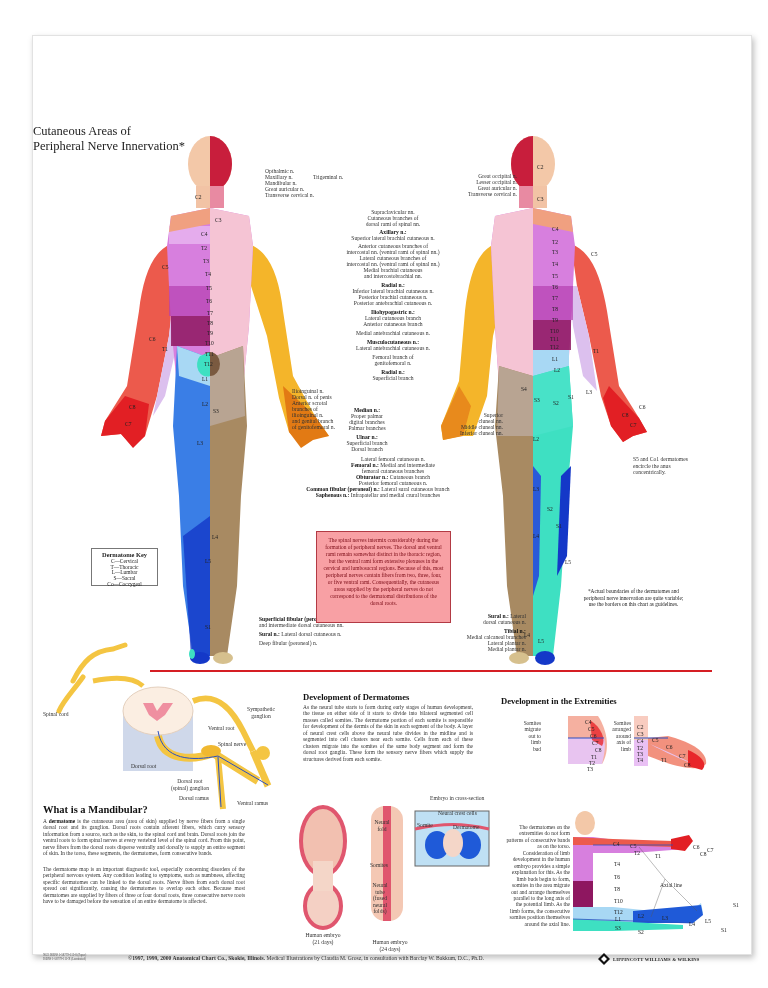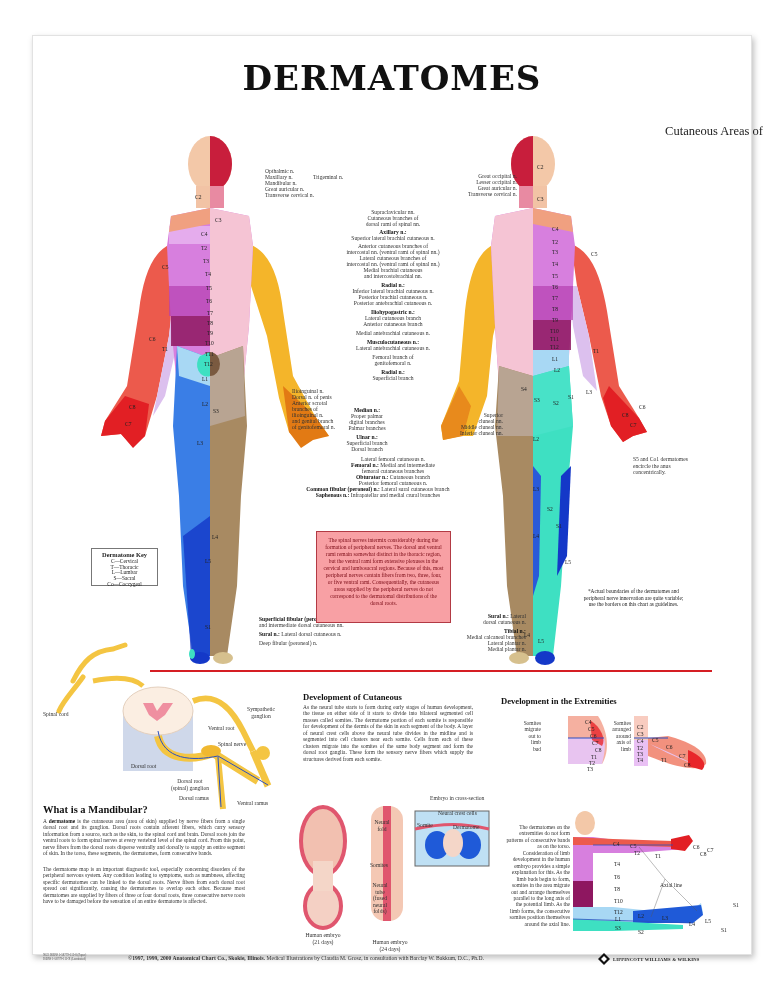--- a/index.html
+++ b/index.html
@@ -8,21 +8,21 @@
   .poster {
     position: absolute; left: 32px; top: 35px; width: 720px; height: 920px;
     background: #fff; box-shadow: 2px 3px 6px rgba(0,0,0,0.25); border: 1px solid #e2e2e2;
   }
   .abs { position: absolute; }
   .title {
     position: absolute; left: 0; width: 100%; top: 22px; text-align: center;
     font-family: "DejaVu Serif", serif; font-weight: 900; font-size: 34px; letter-spacing: 1px; color: #111;
   }
   .subtitle {
-    position: absolute; left: 12px; width: 100%; top: 88px; text-align: right;
+    position: absolute; left: 0; width: 100%; top: 88px; text-align: left;
     font-size: 12.5px; line-height: 15px; color: #222;
   }
   .lbl { position: absolute; font-size: 5.6px; line-height: 6.6px; color: #333; white-space: nowrap; }
   .lbl.c { text-align: center; transform: translateX(-50%); }
   .lbl.r { text-align: right; transform: translateX(-100%); }
   .lbl b { font-weight: 700; color: #111; }
   .seg { position: absolute; font-size: 5.5px; color: #222; font-family: "Liberation Serif", serif; }
   .callout {
     position: absolute; left: 283px; top: 495px; width: 135px; height: 92px;
     background: #f8a0a4; border: 1px solid #b23a44; padding: 5px 6px;
@@ -43,23 +43,23 @@
   .foot { position: absolute; font-size: 5.6px; color: #333; white-space: nowrap; }
   .foot b { font-weight: 700; }
   .isbn { position: absolute; font-size: 3px; line-height: 3.6px; color: #555; }
   .publisher { position: absolute; left: 565px; top: 917px; display: flex; align-items: center; gap: 3px; font-size: 4.6px; font-weight: 700; letter-spacing: .2px; }
 </style>
 </head>
 <body>
 
 <div class="poster">
 
-  <div class="title">DERMATOMES</div>
   <div class="subtitle">
     <div>Cutaneous Areas of</div>
+    <div>Peripheral Nerve Innervation*</div>
   </div>
 
   <svg class="abs" style="left:50px;top:100px" width="260" height="540" viewBox="0 0 260 540">
 
     <path d="M88 108 C70 115 60 140 56 175 L44 250 L22 285 L18 300 L38 298 L50 310 L62 300 L74 260 L86 200 L92 150 Z" fill="#ec5a4c"></path>
     <path d="M92 140 L86 200 L76 250 L70 280 L82 260 L96 200 L100 150 Z" fill="#dcc0ee"></path>
     <path d="M42 260 L22 285 L18 300 L38 298 L50 312 L62 300 L66 268 Z" fill="#e21f24"></path>
 
     <path d="M166 108 C186 115 196 140 200 175 L210 240 L232 280 L246 300 L232 302 L220 310 L206 296 L196 262 L184 200 L168 150 Z" fill="#f4b52a"></path>
     <path d="M200 250 L232 280 L246 300 L230 304 L218 312 L206 296 Z" fill="#e27a14"></path>
@@ -315,21 +315,21 @@
       <div>Dorsal root</div>
       <div>(spinal) ganglion</div>
     </div>
   <div class="lbl" style="left:146px;top:759px">Dorsal ramus</div>
   <div class="lbl" style="left:204px;top:764px">Ventral ramus</div>
 
   <div class="h2 big" style="left:10px;top:768px">What is a Mandibular?</div>
   <div class="para" style="left:10px;top:782px;width:202px"><span>A </span><b>dermatome</b><span> is the cutaneous area (area of skin) supplied by nerve fibers from a single dorsal root and its ganglion. Dorsal roots contain afferent fibers, which carry sensory information from a source, such as the skin, to the spinal cord and brain. Dorsal roots join the ventral roots to form spinal nerves at every vertebral level of the spinal cord. From this point, nerve fibers from the dorsal roots disperse ventrally and dorsally to supply an entire segment of skin. In the torso, these segments, the dermatomes, form consecutive bands.</span></div>
   <div class="para" style="left:10px;top:830px;width:202px">The dermatome map is an important diagnostic tool, especially concerning disorders of the peripheral nervous system. Any condition leading to symptoms, such as numbness, affecting specific dermatomes can be linked to the dorsal roots. Nerve fibers from each dorsal root spread out significantly, causing the dermatomes to overlap each other. Because most dermatomes are supplied by fibers of three or four dorsal roots, three consecutive nerve roots have to be damaged before the sensation of an entire dermatome is affected.</div>
 
-  <div class="h2" style="left:270px;top:656px">Development of Cutaneous</div>
+  <div class="h2" style="left:270px;top:656px">Development of Dermatomes</div>
   <div class="para" style="left:270px;top:668px;width:170px">As the neural tube starts to form during early stages of human development, the tissue on either side of it starts to divide into bilateral segmented cell masses called somites. The dermatome portion of each somite is responsible for development of the dermis of the skin in each segment of the body. A layer of neural crest cells above the neural tube divides in the midline and is segmented into cell clusters near each somite. Cells from each of these clusters migrate into the somites of the same body segment and form the dorsal root ganglia. These form the sensory nerve fibers which supply the structures derived from each somite.</div>
 
   <svg class="abs" style="left:260px;top:765px" width="200" height="140" viewBox="0 0 200 140">
     <ellipse cx="30" cy="40" rx="22" ry="34" fill="#f2c0b0" stroke="#e0566e" stroke-width="4"></ellipse>
     <ellipse cx="30" cy="105" rx="18" ry="22" fill="#f4d0c4" stroke="#e0566e" stroke-width="4"></ellipse>
     <rect x="20" y="60" width="20" height="30" fill="#f4d6c8"></rect>
     <rect x="78" y="5" width="32" height="115" rx="14" fill="#f4c8b4"></rect>
     <rect x="90" y="5" width="8" height="115" fill="#e0566e"></rect>
     <rect x="122" y="10" width="74" height="55" fill="#bfe0f4" stroke="#666"></rect>
     <ellipse cx="144" cy="44" rx="12" ry="14" fill="#1f5ad8"></ellipse>

